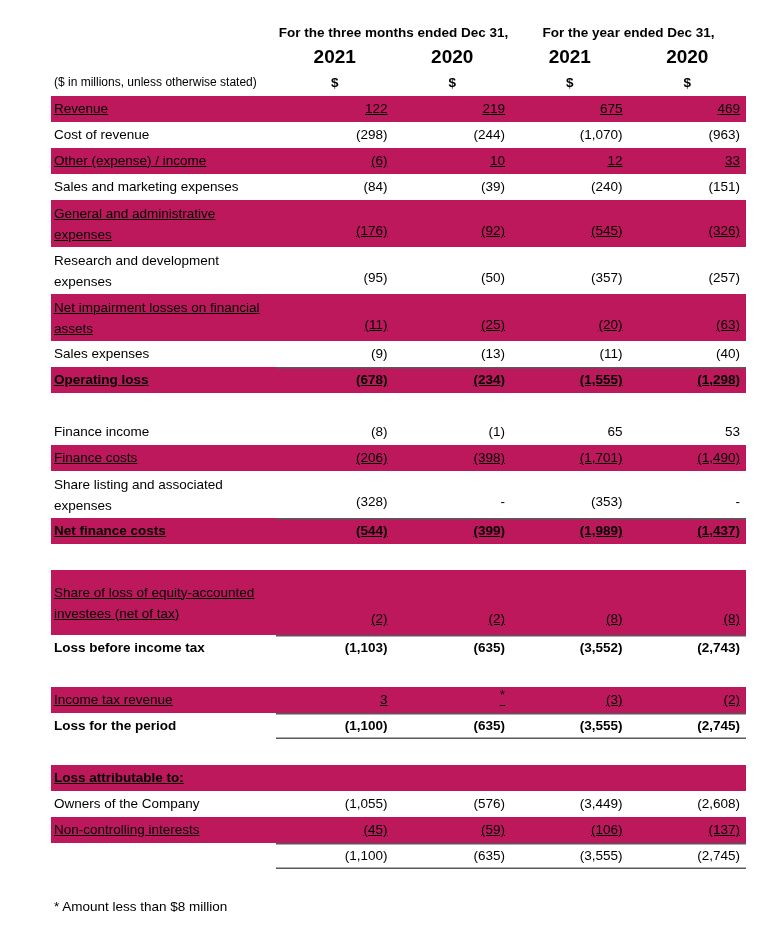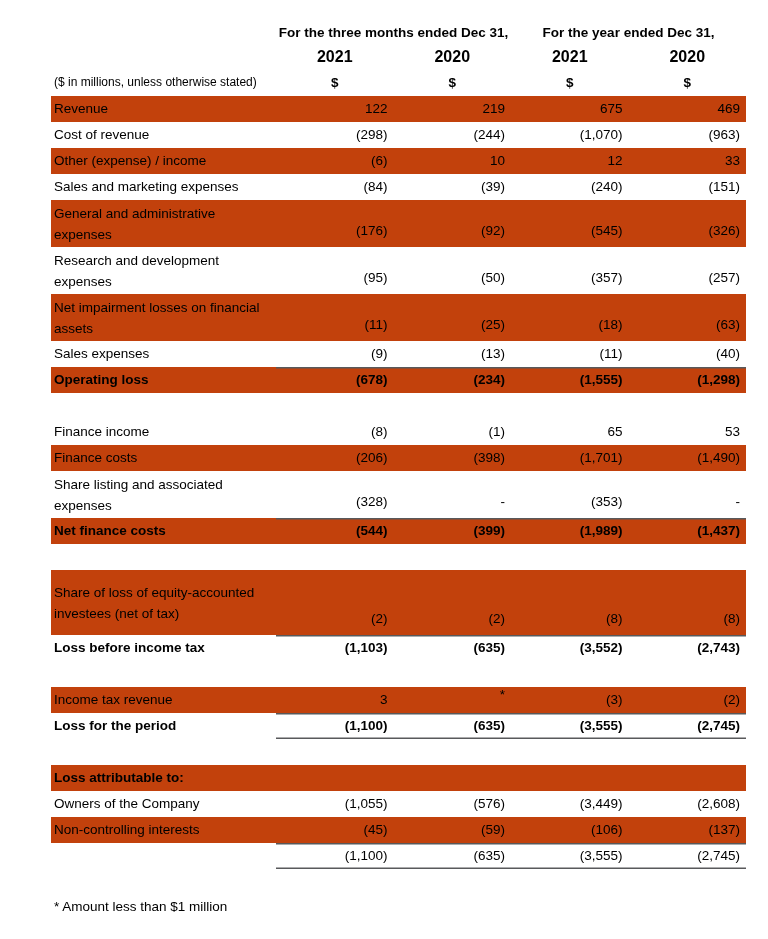--- a/index.html
+++ b/index.html
@@ -49,21 +49,21 @@
     text-align: center;
     font-weight: bold;
     font-size: 13.5px;
     line-height: 21px;
     padding-bottom: 1px;
     white-space: normal;
   }
   .hdr-year {
     text-align: center;
     font-weight: bold;
-    font-size: 16px;
+    font-size: 19px;
     line-height: 26px;
     height: 26px;
   }
   .hdr-cur {
     text-align: center;
     font-weight: bold;
     font-size: 13.5px;
     line-height: 26px;
     height: 26px;
   }
@@ -100,21 +100,21 @@
     text-align: right;
     padding-right: 6px;
     vertical-align: bottom;
     padding-bottom: 3px;
   }
   tr.row:not(.two):not(.three) td.num {
     vertical-align: middle;
     padding-bottom: 0;
   }
 
-  tr.shade td { background: #c2410c; }
+  tr.shade td { background: #be185d; text-decoration: underline; }
   tr.bold td { font-weight: bold; }
 
   
   td.rule-top { box-shadow: inset 0 1.5px 0 0 #58595b; }
   td.rule-both {
     box-shadow: inset 0 1.5px 0 0 #58595b, inset 0 -1.5px 0 0 #58595b;
   }
 
   tr.spacer td { height: 26px; line-height: 26px; background: #ffffff; }
 
@@ -212,21 +212,21 @@
         <td class="num">(95)</td>
         <td class="num">(50)</td>
         <td class="num">(357)</td>
         <td class="num">(257)</td>
       </tr>
 
       <tr class="row two shade">
         <td class="lbl">Net impairment losses on financial assets</td>
         <td class="num">(11)</td>
         <td class="num">(25)</td>
-        <td class="num">(18)</td>
+        <td class="num">(20)</td>
         <td class="num">(63)</td>
       </tr>
 
       <tr class="row">
         <td class="lbl">Sales expenses</td>
         <td class="num">(9)</td>
         <td class="num">(13)</td>
         <td class="num">(11)</td>
         <td class="num">(40)</td>
       </tr>
@@ -346,15 +346,15 @@
       <tr class="row">
         <td class="lbl"></td>
         <td class="num rule-both">(1,100)</td>
         <td class="num rule-both">(635)</td>
         <td class="num rule-both">(3,555)</td>
         <td class="num rule-both">(2,745)</td>
       </tr>
     </tbody>
   </table>
 
-  <div class="footnote">* Amount less than $1 million</div>
+  <div class="footnote">* Amount less than $8 million</div>
 
 </div>
 
 </body></html>

